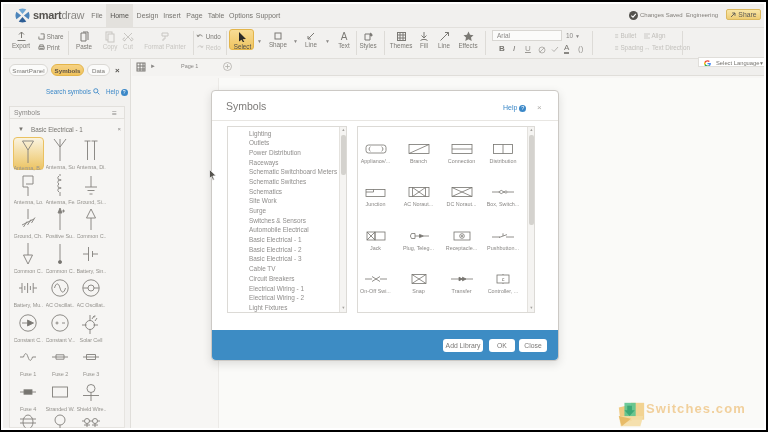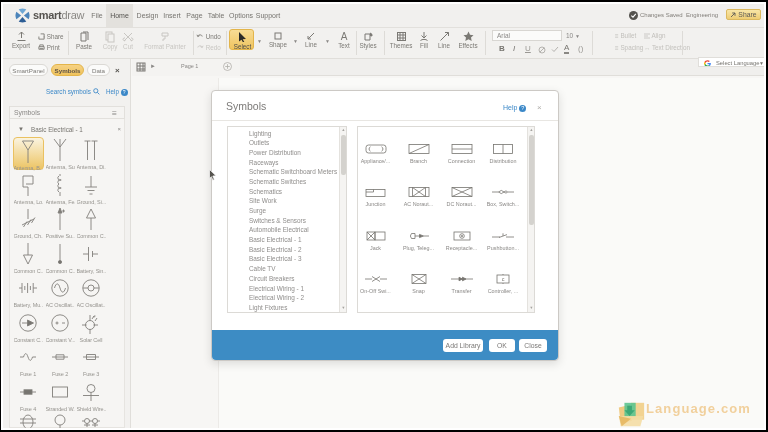--- a/index.html
+++ b/index.html
@@ -616,21 +616,21 @@
 
   <div class="abs" style="left:611px; top:392px; width:150px; height:38px;">
     <svg class="abs" style="left:2px; top:4px;" width="30" height="30" viewBox="0 0 32 32">
       <path d="M3 8 L15 5 L17 22 L5 25 Z" fill="#edc26e" opacity="0.85"></path>
       <path d="M16 3 H30 V21 H16 Z" fill="#f0cb80" opacity="0.85"></path>
       <path d="M9 3 H21 V18 H9 Z" fill="#5cc490" opacity="0.9"></path>
       <path d="M12 6 L17 6 L17 11 L20 11 L14.5 17 L9 11 L12 11 Z" fill="#3da876"></path>
       <path d="M3 17 L29 17 L26 28 L5 28 Z" fill="#f4ddA4" opacity="0.9"></path>
       <path d="M3 17 L16 20 L6 28 Z" fill="#e5b55c" opacity="0.85"></path>
     </svg>
-    <div class="abs" style="left:32px; top:5px; font-size:13px; font-weight:bold; color:#f0c98d; letter-spacing:1.1px; opacity:0.85;">Language.com</div>
+    <div class="abs" style="left:32px; top:5px; font-size:13px; font-weight:bold; color:#f0c98d; letter-spacing:1.1px; opacity:0.85;">Switches.com</div>
   </div>
 
   <svg class="abs" style="left:205px; top:165px;" width="9" height="13" viewBox="0 0 9 13">
     <path d="M1.5 0.5 L8 6.8 L4.8 7 L6.3 10.5 L4.9 11.2 L3.4 7.7 L1.5 9.4 Z" fill="#56544f" stroke="#fbfbfa" stroke-width="0.7"></path>
   </svg>
 
 </div>
 </div>
 </div>
 

